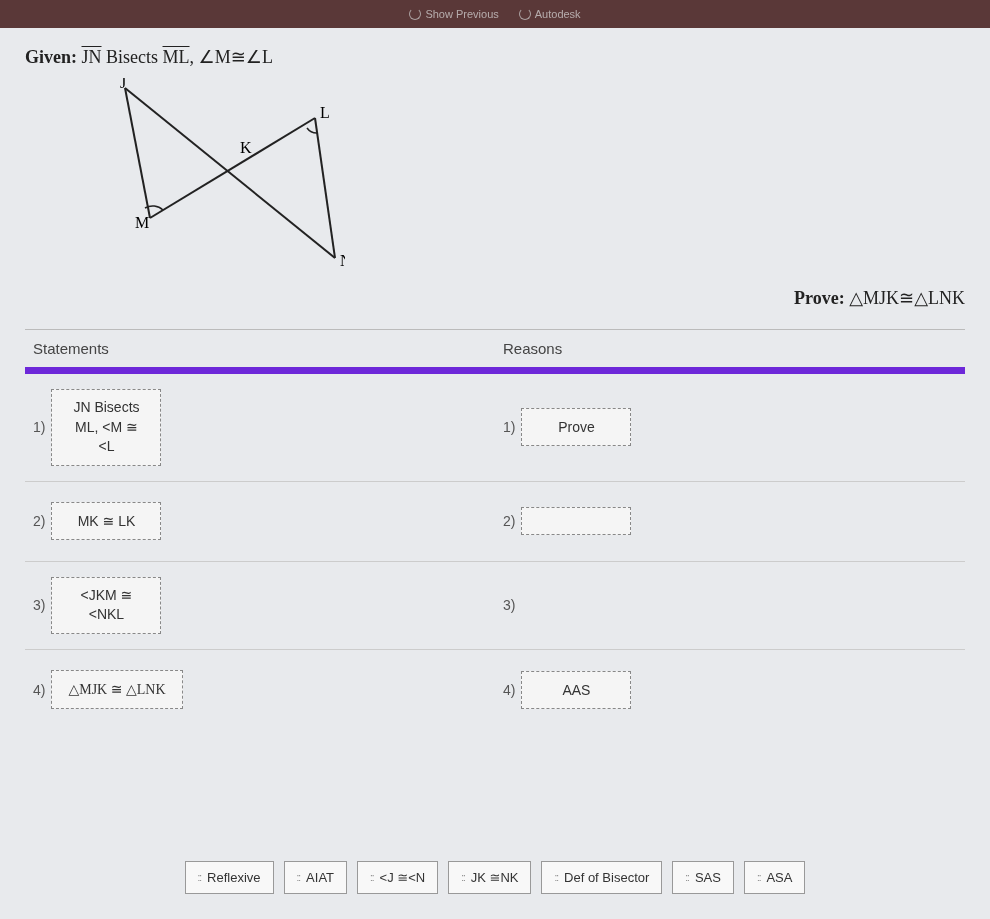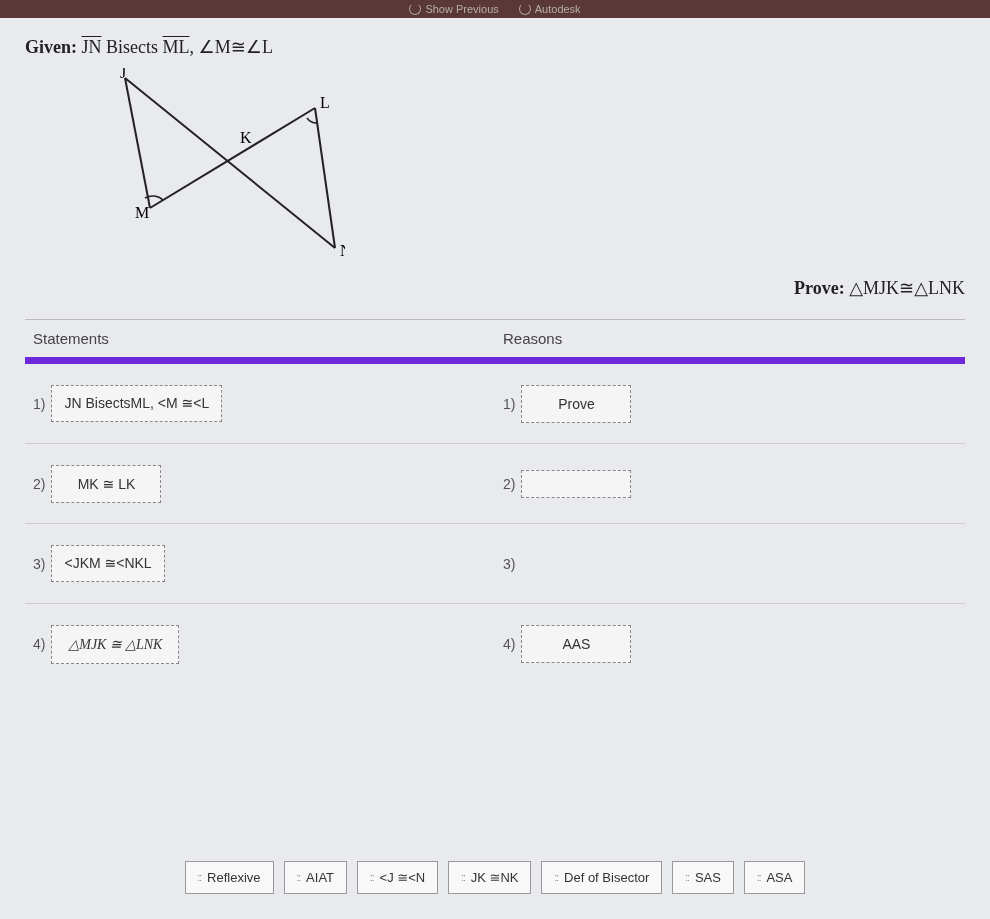--- a/index.html
+++ b/index.html
@@ -5,21 +5,21 @@
     * { box-sizing: border-box; margin: 0; padding: 0; }
     body {
       font-family: Arial, sans-serif;
       background: #e8eaed;
       width: 990px;
       height: 919px;
       overflow: hidden;
     }
     .top-bar {
       background: #5a3838;
-      height: 18px;
+      height: 28px;
       display: flex;
       align-items: center;
       justify-content: center;
       gap: 20px;
       color: #ddd;
       font-size: 11px;
     }
     .top-bar-item { display: flex; align-items: center; gap: 4px; opacity: 0.7; }
     .refresh-icon {
       width: 12px; height: 12px;
@@ -79,23 +79,23 @@
       padding: 10px 16px;
       min-width: 110px;
       min-height: 30px;
       text-align: center;
       font-size: 14px;
       color: #333;
       display: inline-flex;
       align-items: center;
       justify-content: center;
     }
-    .dropzone.multi { flex-direction: row; padding: 8px 12px; line-height: 1.4; }
+    .dropzone.multi { flex-direction: column; padding: 8px 12px; line-height: 1.4; }
     .dropzone.empty { min-width: 110px; min-height: 28px; }
-    .italic-math { font-style: italic; font-family: Georgia, serif; }
+    .italic-math { font-family: Georgia, serif; }
     .answer-bank {
       position: absolute;
       bottom: 25px;
       left: 0;
       right: 0;
       display: flex;
       justify-content: center;
       gap: 10px;
       padding: 0 20px;
     }

